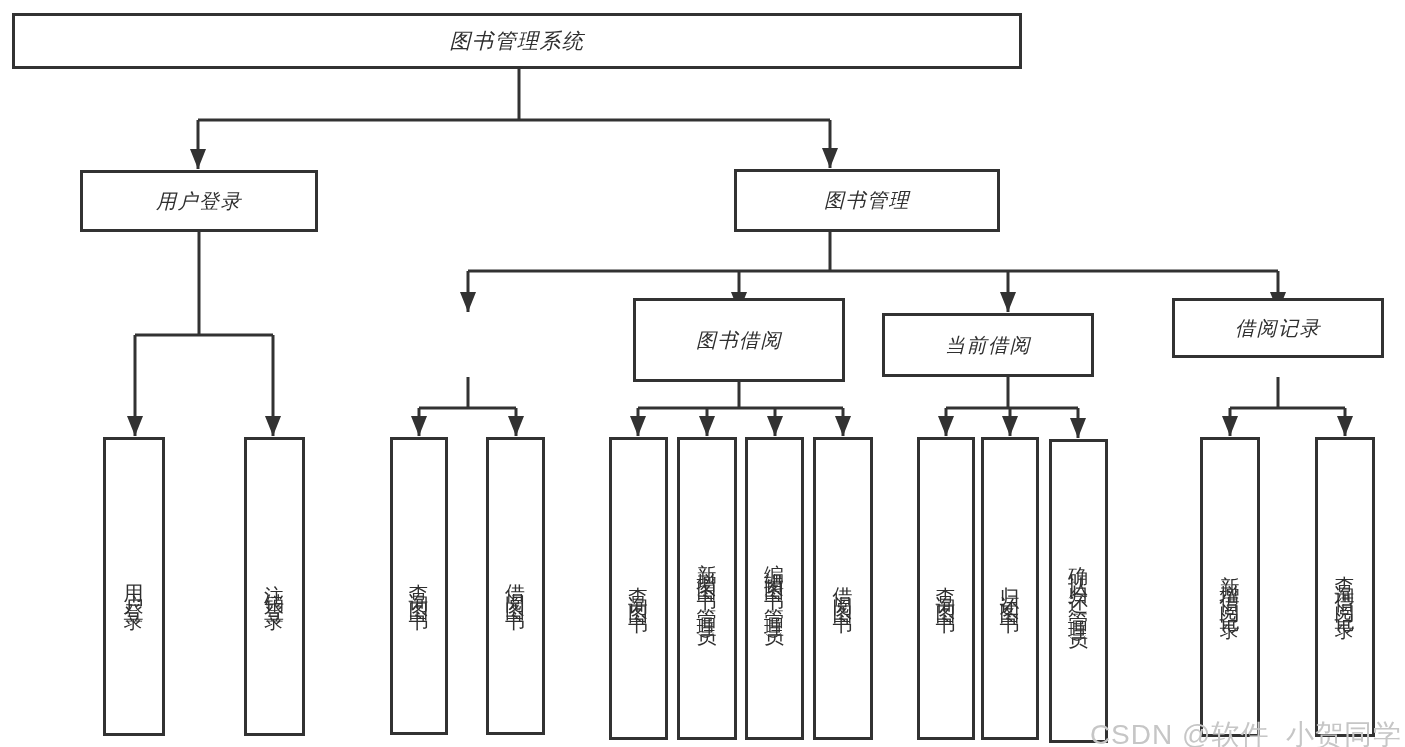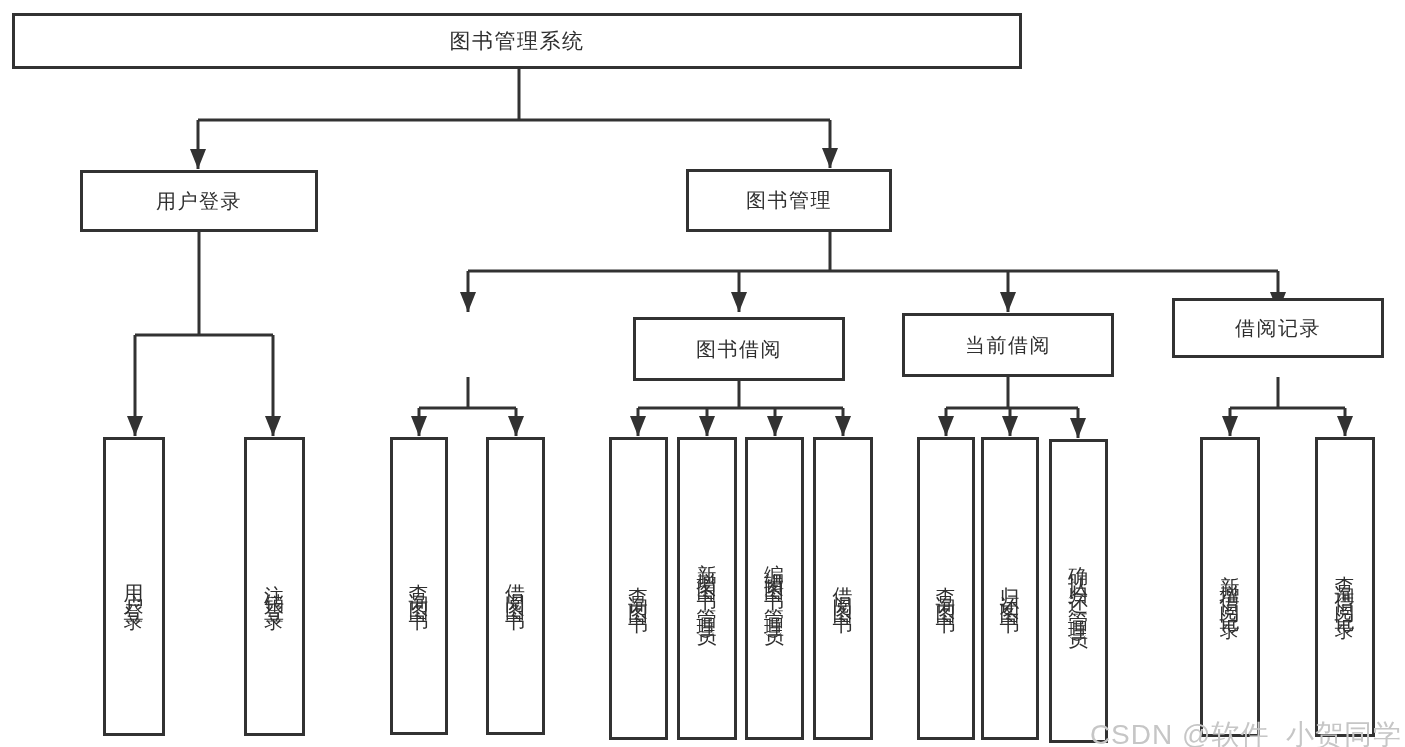--- a/index.html
+++ b/index.html
@@ -24,20 +24,21 @@
     box-sizing: border-box;
     display: flex;
     align-items: center;
     justify-content: center;
     color: #2f2f2f;
   }
   .node.h span {
     font-size: 20px;
     letter-spacing: 1.5px;
     white-space: nowrap;
+    font-style: italic;
   }
   .node.root span { font-size: 21px; }
   .node.v span {
     writing-mode: vertical-rl;
     text-orientation: mixed;
     font-size: 20px;
     letter-spacing: 9px;
     line-height: 1.1;
   }
   .watermark {
@@ -98,28 +99,28 @@
     </g>
   </svg>
 
   <div class="node h root" style="left:12px;top:13px;width:1010px;height:56px">
     <span>图书管理系统</span>
   </div>
 
   <div class="node h" style="left:80px;top:170px;width:238px;height:62px">
     <span>用户登录</span>
   </div>
-  <div class="node h" style="left:686px;top:169px;width:206px;height:63px">
+  <div class="node h" style="left:734px;top:169px;width:266px;height:63px">
     <span>图书管理</span>
   </div>
 
-  <div class="node h" style="left:633px;top:317px;width:212px;height:64px">
+  <div class="node h" style="left:633px;top:298px;width:212px;height:84px">
     <span>图书借阅</span>
   </div>
-  <div class="node h" style="left:902px;top:313px;width:212px;height:64px">
+  <div class="node h" style="left:882px;top:313px;width:212px;height:64px">
     <span>当前借阅</span>
   </div>
   <div class="node h" style="left:1172px;top:298px;width:212px;height:60px">
     <span>借阅记录</span>
   </div>
 
   <div class="node v" style="left:103px;top:437px;width:62px;height:299px">
     <span>用户登录</span>
   </div>
   <div class="node v" style="left:244px;top:437px;width:61px;height:299px">

